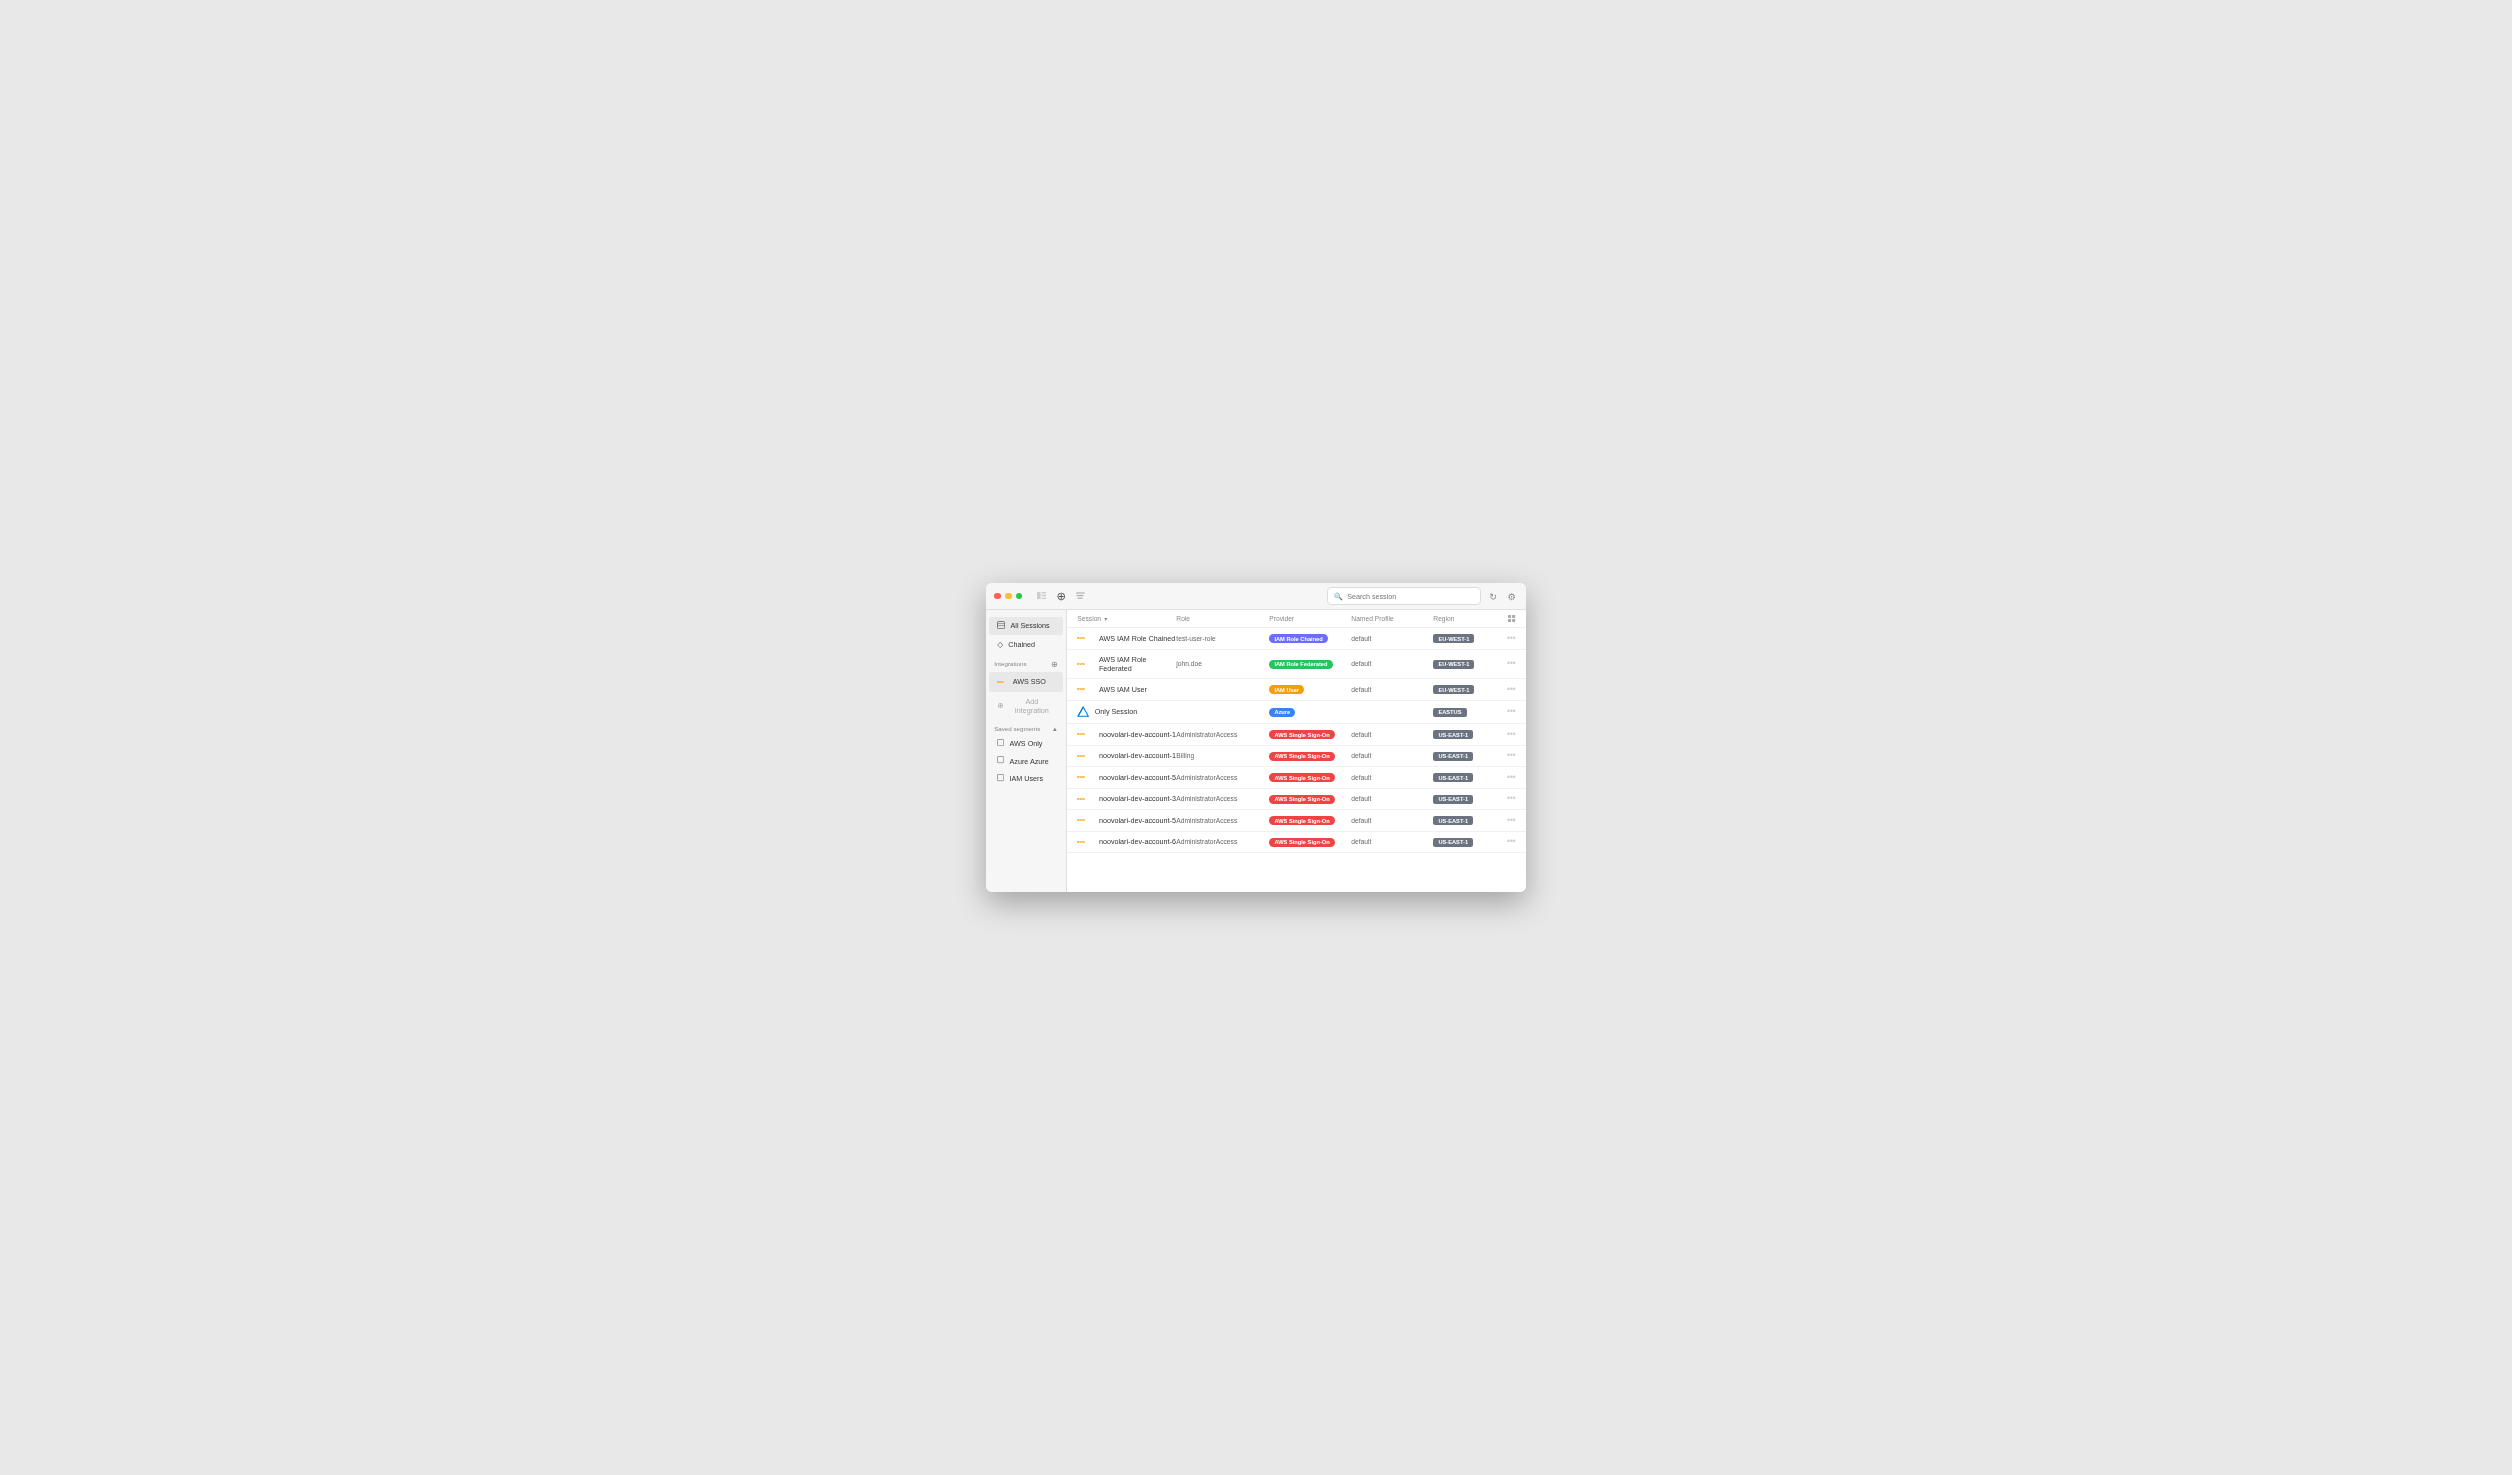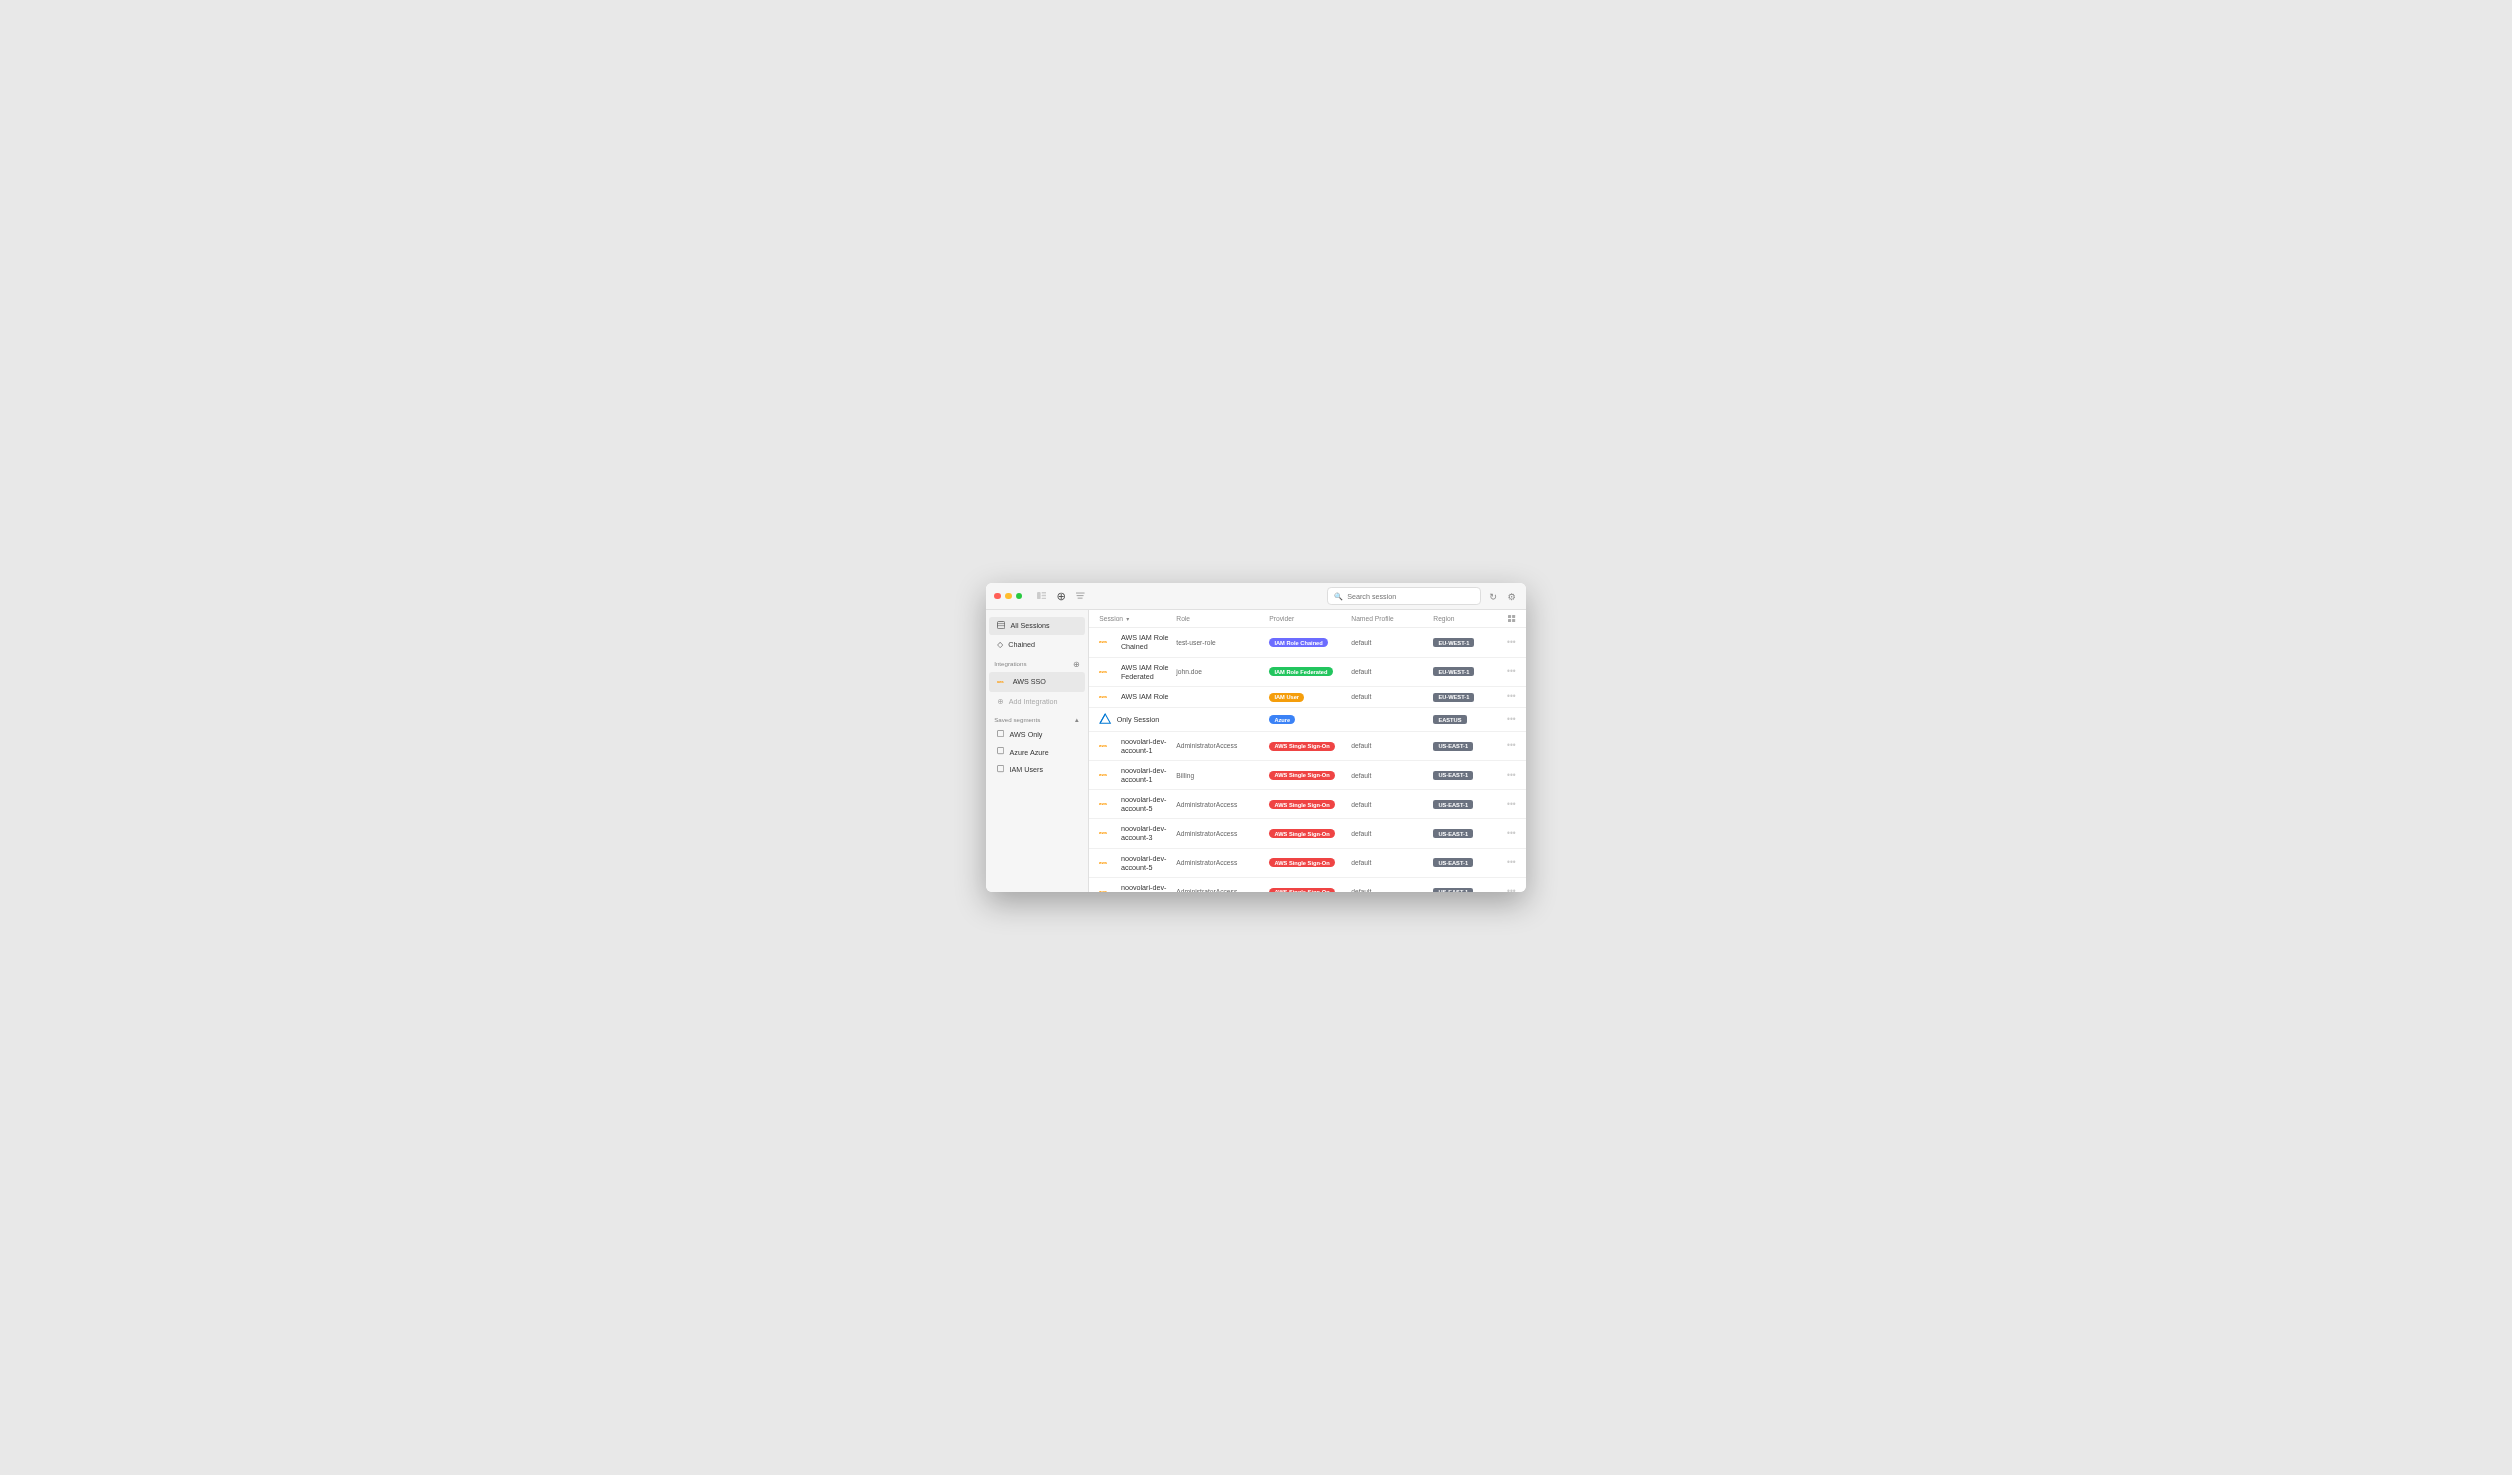--- a/index.html
+++ b/index.html
@@ -83,21 +83,21 @@
       font-size: 9.3px;
       padding: 2.1px;
       border-radius: 3.1px;
     }
     .main-layout {
       display: flex;
       flex: 1;
       overflow: hidden;
     }
     .sidebar {
-      width: 103px;
+      width: 81px;
       background: #f6f6f6;
       border-right: 0.5px solid #e0e0e0;
       padding: 6.2px 0;
       overflow-y: auto;
       flex-shrink: 0;
     }
     .sidebar-item {
       display: flex;
       align-items: center;
       padding: 4.1px 8.2px;
@@ -396,21 +396,21 @@
             <span class="region-badge">EU-WEST-1</span>
           </div>
           <div class="row-action">•••</div>
         </div>
 
         <div class="table-row">
           <div class="session-name">
             <svg class="aws-logo" viewBox="0 0 60 36" fill="none" xmlns="http://www.w3.org/2000/svg" style="font-size:14px">
               <text y="22" font-size="16" font-family="Arial" font-weight="bold" fill="#FF9900">aws</text>
             </svg>
-            <span>AWS IAM Role</span>
+            <span>AWS IAM User</span>
           </div>
           <div style="color:#666; font-size:6.7px;"></div>
           <div>
             <span class="badge badge-iam-user">IAM User</span>
           </div>
           <div style="color:#666; font-size:6.7px;">default</div>
           <div>
             <span class="region-badge">EU-WEST-1</span>
           </div>
           <div class="row-action">•••</div>

